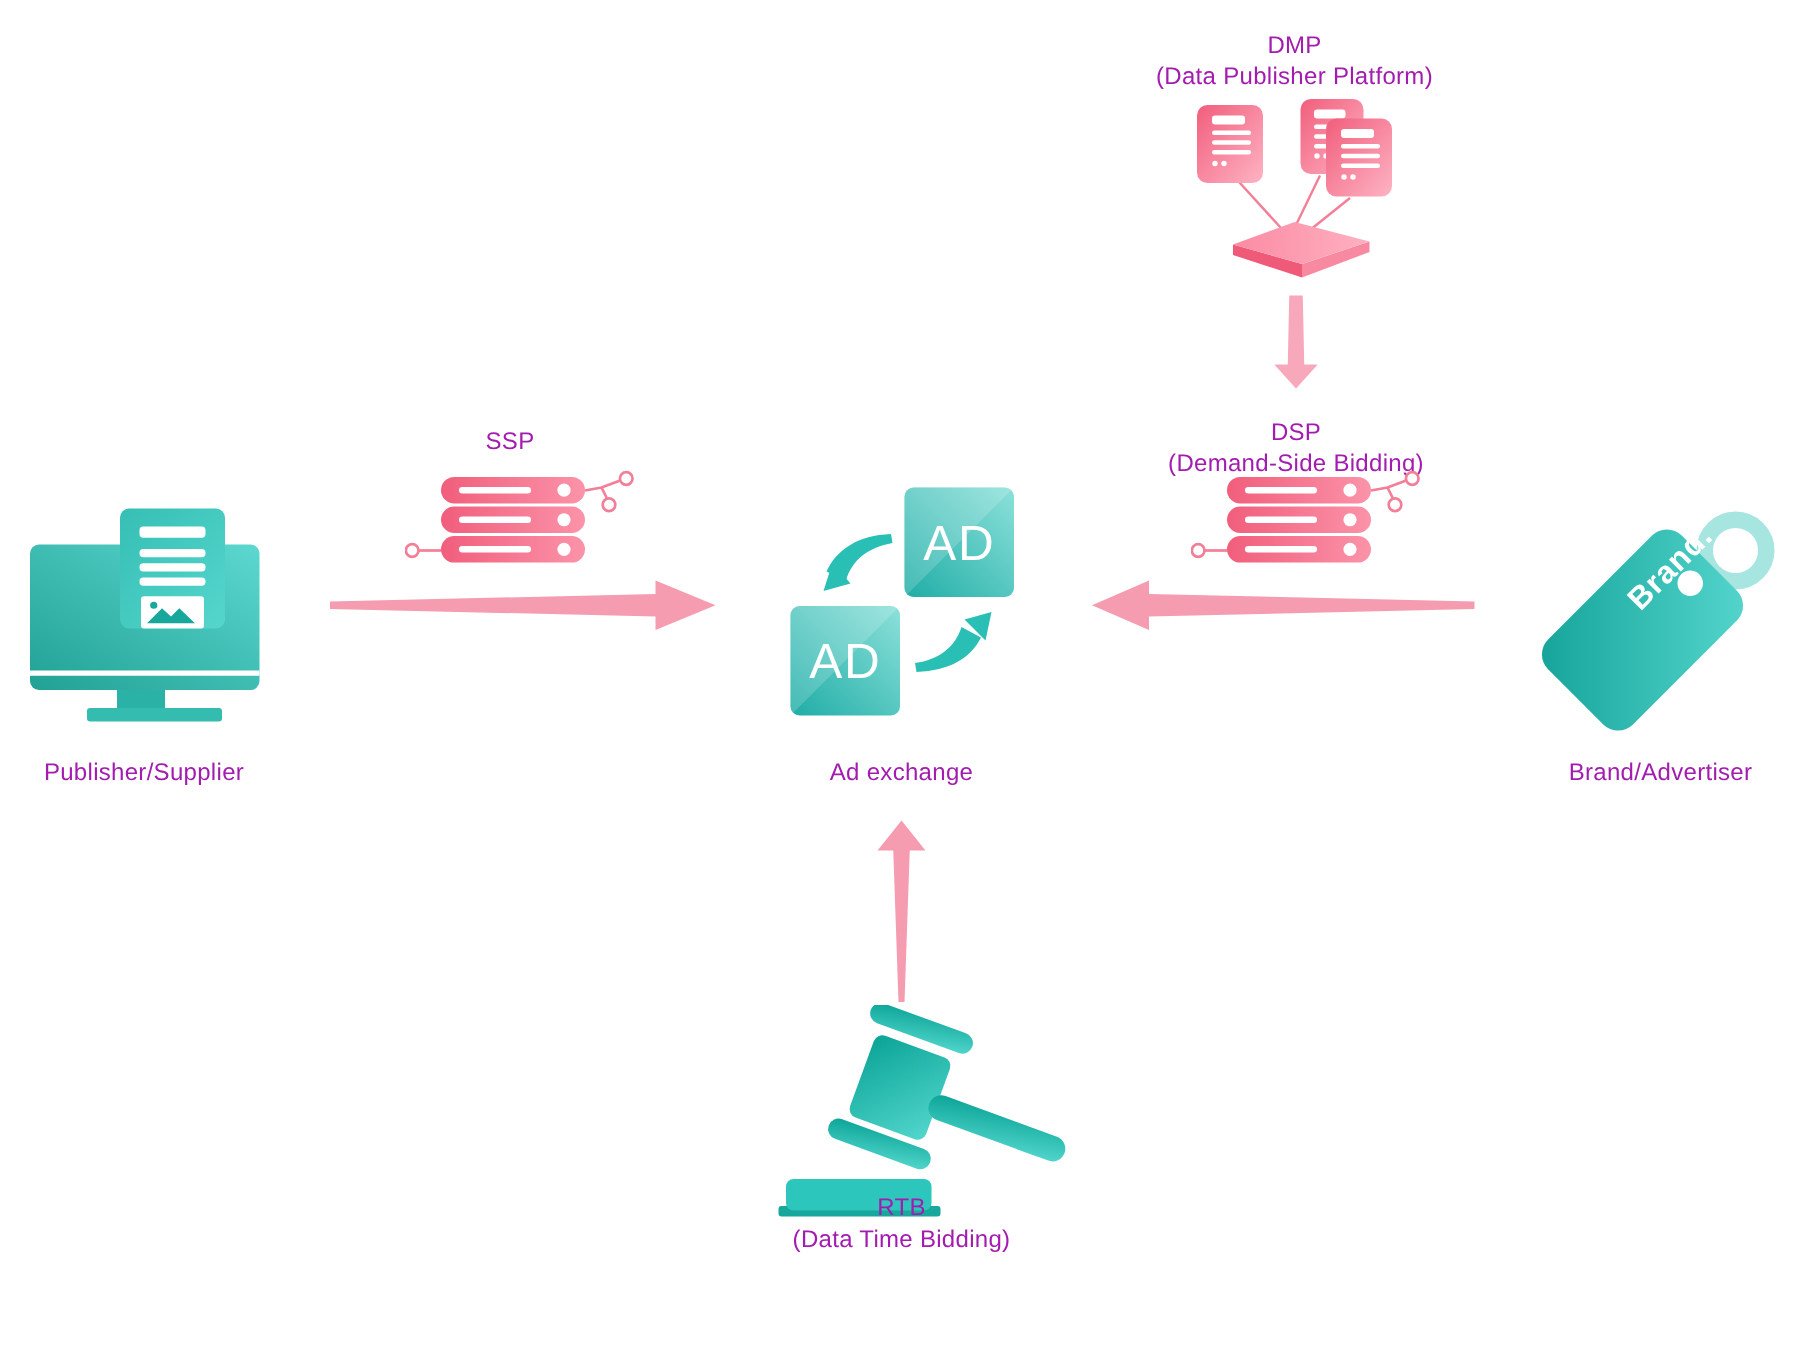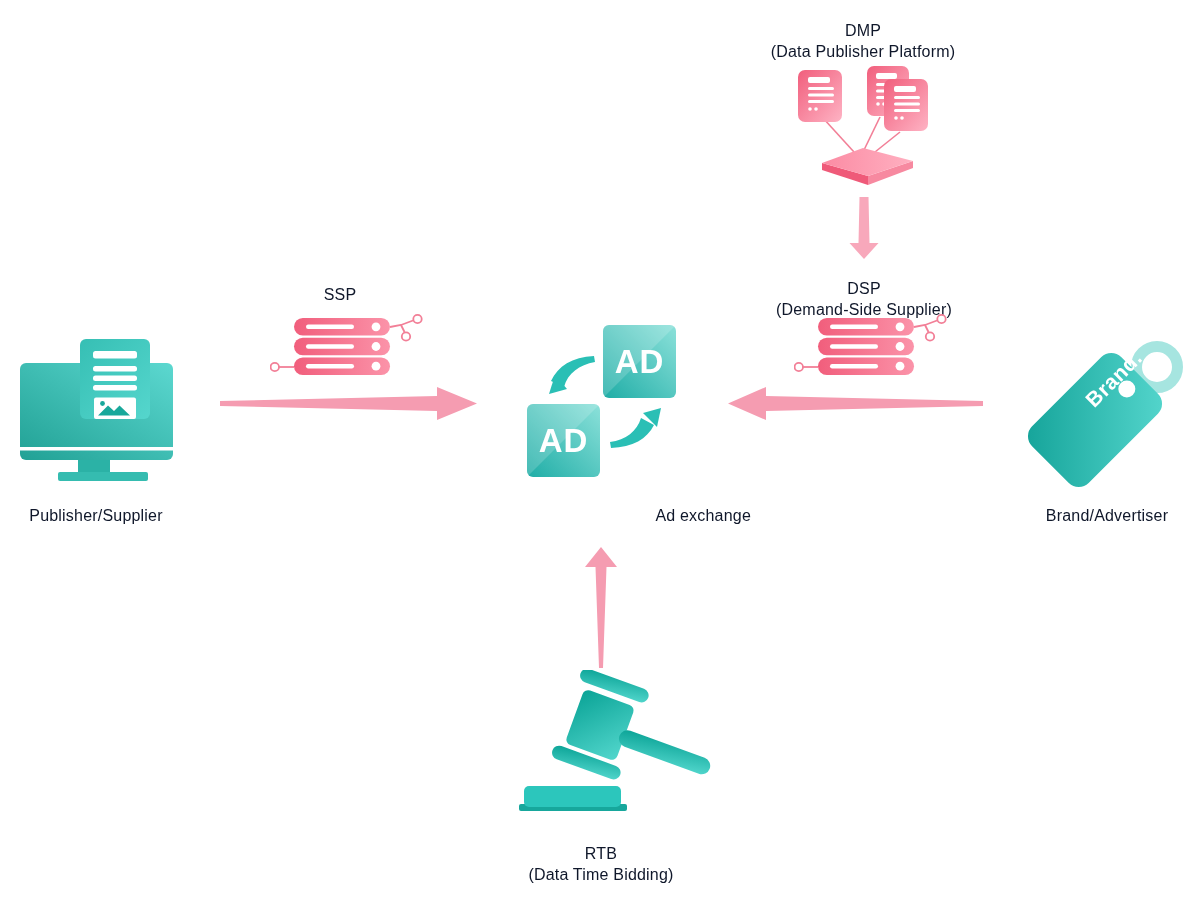--- a/index.html
+++ b/index.html
@@ -1,40 +1,40 @@
 <!DOCTYPE html>
 <html><head>
 <meta charset="utf-8">
 <style>
   html,body { margin:0; padding:0; background:#fff; }
   #canvas {
     position:relative; width:1200px; height:900px; background:#ffffff;
     font-family:"Liberation Sans", sans-serif; overflow:hidden;
   }
   .node-label, .node-title {
-    position:absolute; color:#0f172a; text-align:center;
+    position:absolute; color:#a21caf; text-align:center;
     font-size:16px; line-height:21px; letter-spacing:0.2px;
   }
   .two-line { width:320px; }
   .one-line { width:300px; }
   svg { position:absolute; display:block; }
   
   .ad-badge {
     position:absolute; width:73px; height:73px; border-radius:6px;
     background:linear-gradient(225deg,#8ce1da 0%,#1fada6 100%);
     display:flex; align-items:center; justify-content:center;
     overflow:hidden;
   }
   .ad-badge::after {
     content:""; position:absolute; inset:0;
     background:rgba(255,255,255,0.17);
     clip-path:polygon(0 0, 100% 0, 0 100%);
   }
   .ad-badge span {
-    color:#fff; font-size:33px; font-weight:700; letter-spacing:1px;
+    color:#fff; font-size:33px; font-weight:400; letter-spacing:1px;
     position:relative; z-index:1;
   }
   
   .brand-wrap { position:absolute; left:1030px; top:330px; width:170px; height:170px; }
   .brand-ring {
     position:absolute; left:101px; top:11px; width:30px; height:30px;
     border:11px solid #a6e5e0; border-radius:50%;
     background:transparent;
   }
   .brand-tag {
@@ -131,21 +131,21 @@
     <span>AD</span>
   </div>
   <svg width="160" height="160" viewBox="530 340 160 160" style="left:530px;top:340px;">
     <g fill="#2abfb5">
       <path d="M 594,356 C 572,357 558,366 551,381 L 564,387 C 568,373 579,365 595,362 Z"></path>
       <path d="M 549,394 L 567,389 L 555,375 Z"></path>
       <path d="M 611,448 C 633,447 647,439 654,425 L 641,418 C 637,431 626,440 610,442 Z"></path>
       <path d="M 661,408 L 657,427 L 643,413 Z"></path>
     </g>
   </svg>
-  <div class="node-label one-line" style="left:451px;top:505px;text-align:right;">Ad exchange</div>
+  <div class="node-label one-line" style="left:451px;top:505px;">Ad exchange</div>
 
   <div class="node-title two-line" style="left:703px;top:20px;">
     <div>DMP</div>
     <div>(Data Publisher Platform)</div>
   </div>
   <svg width="170" height="140" viewBox="0 0 170 140" style="left:780px;top:60px;">
     <defs>
       <linearGradient id="gDoc" x1="0" y1="0" x2="1" y2="1">
         <stop offset="0" stop-color="#f15e7c"></stop>
           <stop offset="1" stop-color="#feb3c4"></stop>
@@ -191,21 +191,21 @@
         <rect x="10" y="23.5" width="26" height="3" rx="1.5" fill="#fff"></rect>
         <rect x="10" y="30" width="26" height="3" rx="1.5" fill="#fff"></rect>
         <circle cx="12" cy="39" r="1.8" fill="#fff"></circle>
           <circle cx="18" cy="39" r="1.8" fill="#fff"></circle>
       </g>
     </g>
   </svg>
 
   <div class="node-title two-line" style="left:704px;top:266px;margin-top:12px;">
     <div>DSP</div>
-    <div>(Demand-Side Supplier)</div>
+    <div>(Demand-Side Bidding)</div>
   </div>
   <svg width="160" height="72" viewBox="0 0 160 72" style="left:794px;top:312px;">
     <g stroke="#f27f97" stroke-width="1.8" fill="none">
       <path d="M120,15 L131,13 L143,8.5"></path>
       <path d="M131,13 L134.5,20"></path>
       <path d="M8.5,55 L24,55"></path>
       <circle cx="147.5" cy="7" r="4.2" fill="#fff"></circle>
       <circle cx="136" cy="24.5" r="4.2" fill="#fff"></circle>
       <circle cx="4.8" cy="55" r="4.2" fill="#fff"></circle>
     </g>
@@ -240,18 +240,18 @@
     </defs>
     <g transform="rotate(20 90 55)">
       <rect x="54" y="6" width="72" height="14" rx="7" fill="url(#gGavel)"></rect>
       <rect x="63" y="26" width="54" height="58" rx="6" fill="url(#gGavel)"></rect>
       <rect x="54" y="88" width="72" height="14" rx="7" fill="url(#gGavel)"></rect>
       <rect x="112" y="50" width="96" height="17" rx="8.5" fill="url(#gGavel)"></rect>
     </g>
     <rect x="9" y="134" width="108" height="7" rx="2" fill="#17a79c"></rect>
     <rect x="14" y="116" width="97" height="21" rx="5" fill="#2cc6bc"></rect>
   </svg>
-  <div class="node-title two-line" style="left:441px;top:843px;">
+  <div class="node-title two-line" style="left:441px;top:795px;">
     <div>RTB</div>
     <div>(Data Time Bidding)</div>
   </div>
 
 </div>
 
 </body></html>

